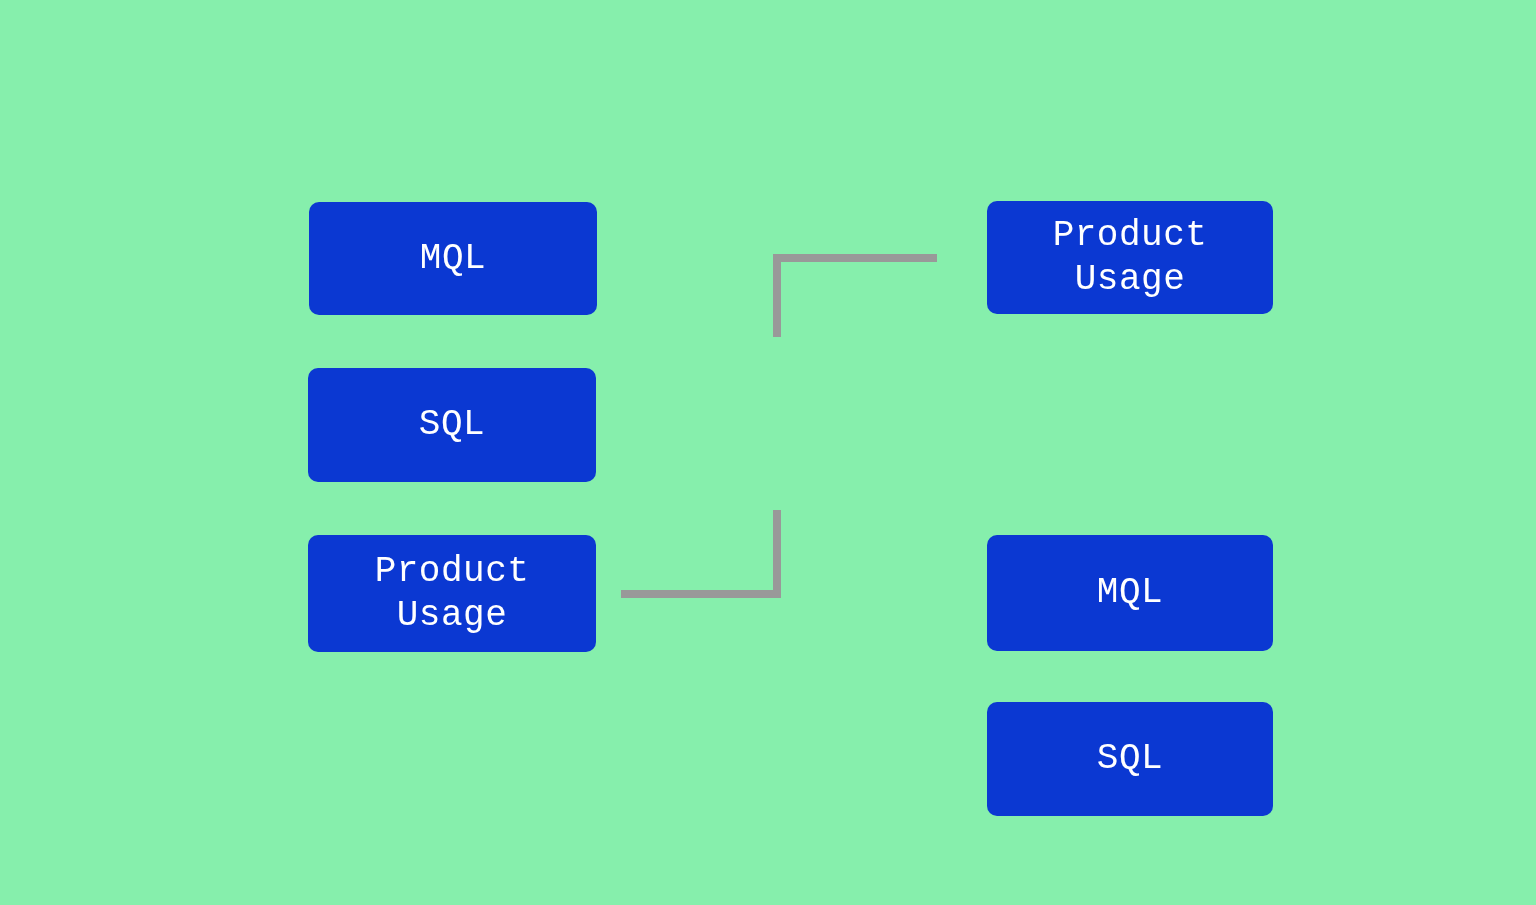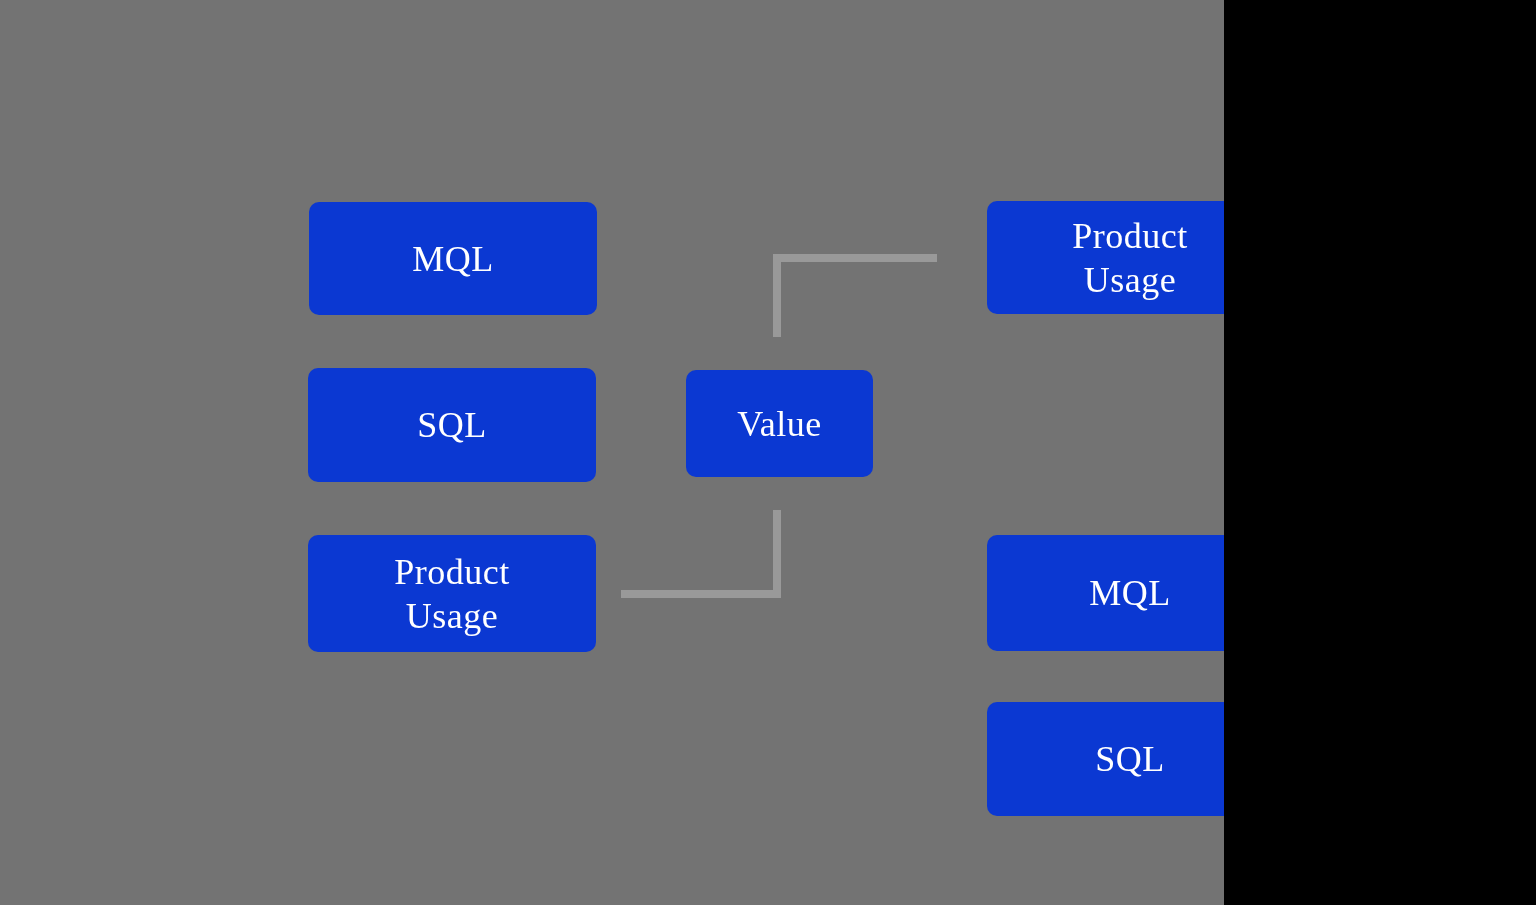--- a/index.html
+++ b/index.html
@@ -2,25 +2,25 @@
 <html><head>
 <meta charset="utf-8">
 <style>
   html, body {
     margin: 0;
     padding: 0;
     background: #000000;
   }
   .canvas {
     position: relative;
-    width: 1224px;
+    width: 1536px;
     height: 905px;
-    background: #737373;
+    background: #86efac;
     overflow: hidden;
-    font-family: Liberation Serif, serif;
+    font-family: Liberation Mono, monospace;
   }
   .connector-layer {
     position: absolute;
     left: 0;
     top: 0;
     width: 1536px;
     height: 905px;
   }
   .node {
     position: absolute;
@@ -65,23 +65,20 @@
     <span>MQL</span>
   </div>
   <div class="node n-sql-left">
     <span>SQL</span>
   </div>
   <div class="node n-pu-left">
     <span>Product
 Usage</span>
   </div>
 
-  <div class="node n-value">
-    <span>Value</span>
-  </div>
 
   <div class="node n-pu-right">
     <span>Product
 Usage</span>
   </div>
   <div class="node n-mql-right">
     <span>MQL</span>
   </div>
   <div class="node n-sql-right">
     <span>SQL</span>

